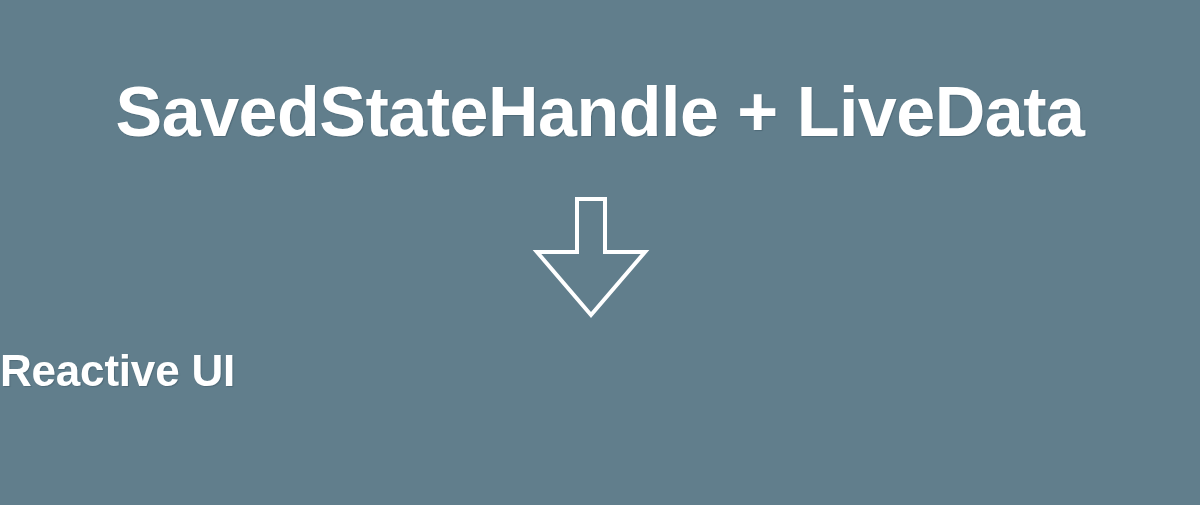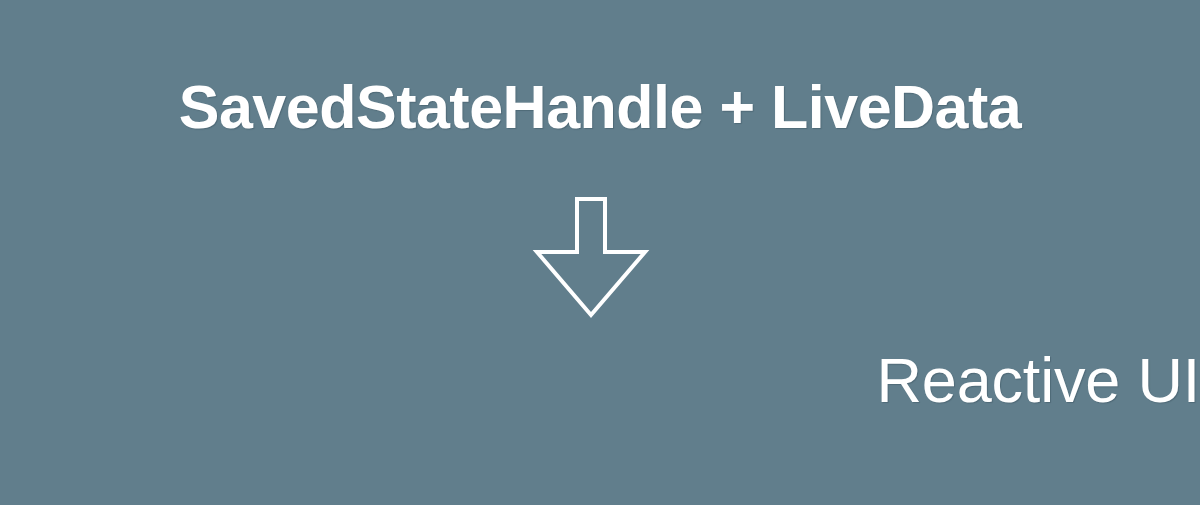--- a/index.html
+++ b/index.html
@@ -25,21 +25,21 @@
   }
 
   .headline {
     position: absolute;
     left: 0;
     right: 0;
     top: 77px;
     text-align: center;
     color: #ffffff;
     font-family: "Liberation Sans", sans-serif;
-    font-size: 61px;
+    font-size: 70px;
     font-weight: bold;
     line-height: 1.0;
     letter-spacing: -0.5px;
     white-space: nowrap;
     text-shadow: 1px 1px 1px rgba(40, 60, 72, 0.30);
   }
 
   .arrow-wrap {
     position: absolute;
     left: 0;
@@ -63,25 +63,25 @@
     stroke-width: 4;
     stroke-linejoin: miter;
     stroke-linecap: butt;
   }
 
   .subline {
     position: absolute;
     left: 0;
     right: 0;
     top: 349px;
-    text-align: right;
+    text-align: left;
     color: #ffffff;
     font-family: "Liberation Sans", sans-serif;
-    font-size: 63px;
-    font-weight: normal;
+    font-size: 44px;
+    font-weight: bold;
     line-height: 1.0;
     letter-spacing: -0.2px;
     white-space: nowrap;
     text-shadow: 1px 1px 1px rgba(40, 60, 72, 0.30);
   }
 </style>
 </head>
 <body>
 
 <div class="slide">

